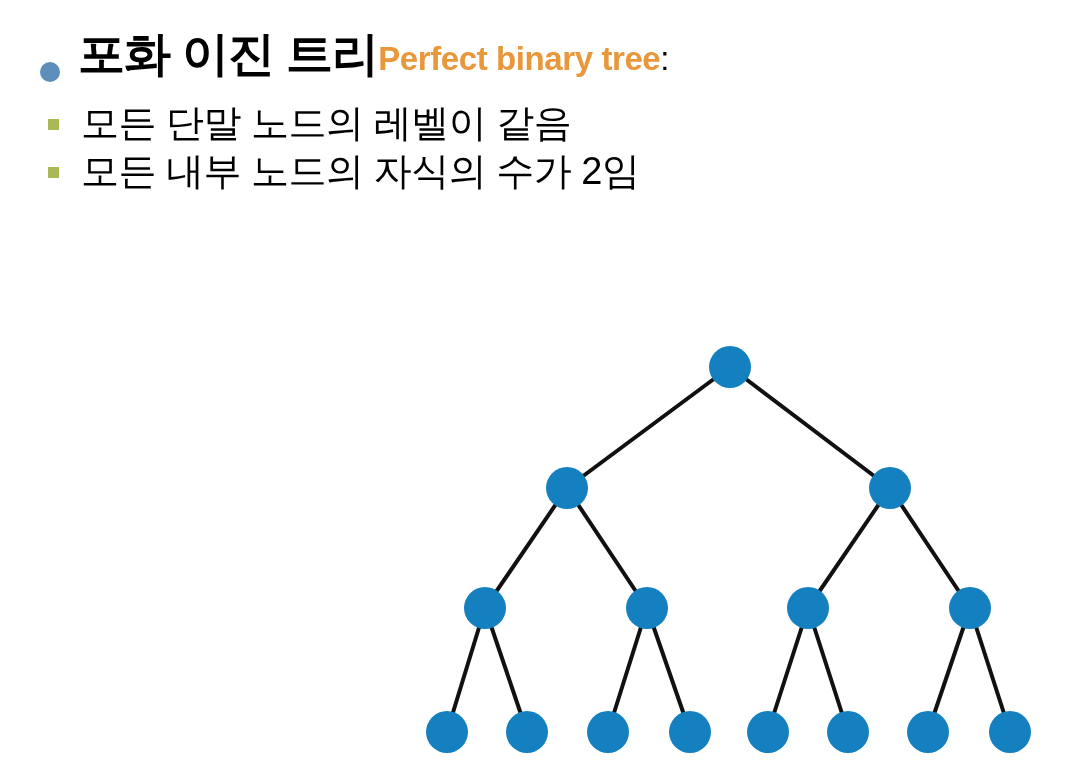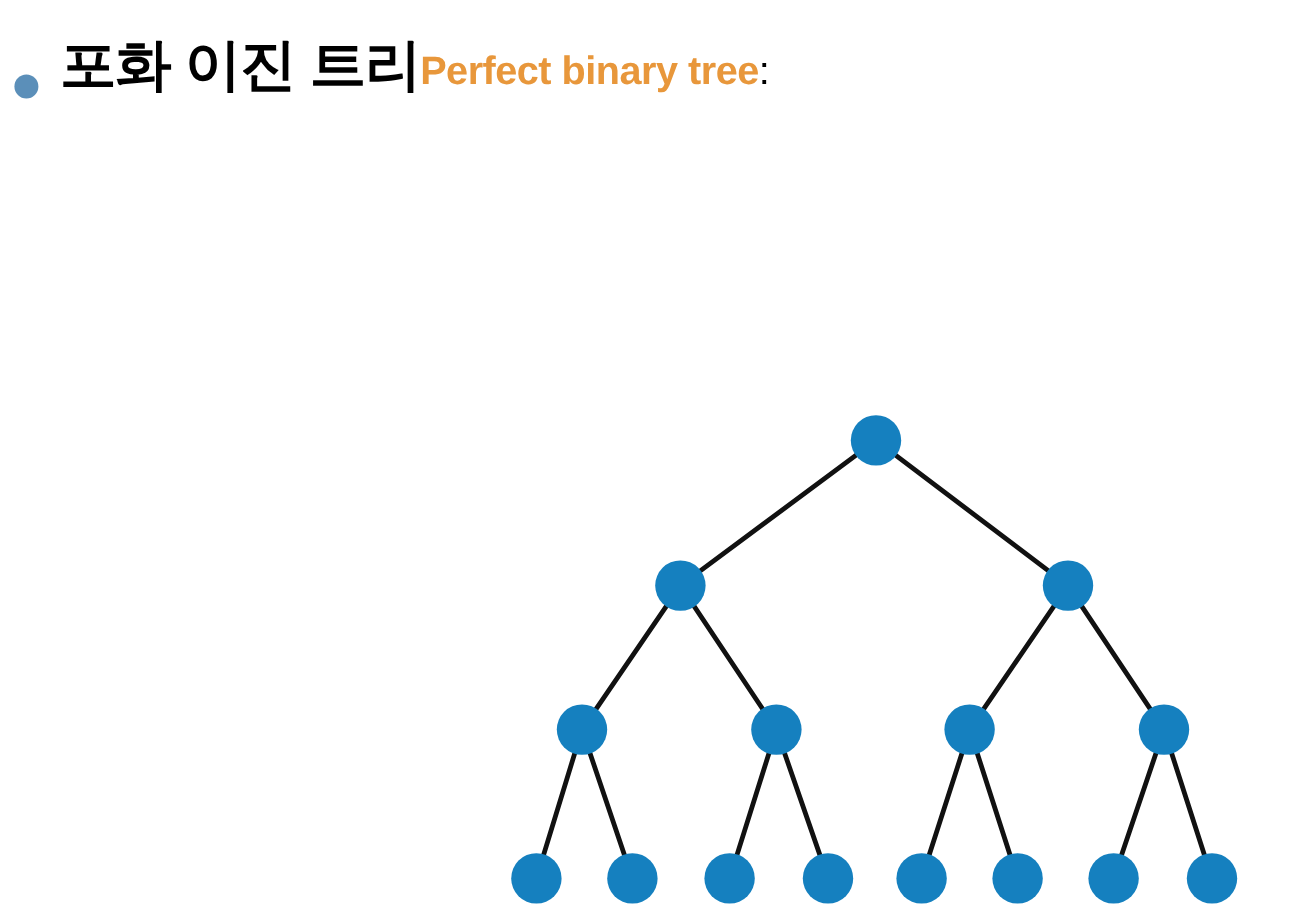--- a/index.html
+++ b/index.html
@@ -24,20 +24,21 @@
   }
 
   
   .bullet-row {
     position: absolute;
     left: 0;
     top: 30px;
     width: 924px;
     display: flex;
     align-items: flex-start;
+    padding-left: 28px;
   }
   .main-bullet-dot {
     width: 20px;
     height: 20px;
     border-radius: 50%;
     background: #5B8FB9;
     margin-left: 12px;
     margin-top: 32px;
     flex: 0 0 auto;
   }
@@ -123,20 +124,30 @@
 
 <div id="slide">
 
   <div class="bullet-row">
     <span class="main-bullet-dot"></span>
     <div class="title-text">
       <span class="title-ko">포화 이진 트리</span><span class="title-en">Perfect binary tree</span><span class="title-colon">:</span>
     </div>
   </div>
 
+  <div class="sub-list">
+    <div class="sub-row">
+      <span class="sub-bullet-square"></span>
+      <span class="sub-text">모든 단말 노드의 레벨이 같음</span>
+    </div>
+    <div class="sub-row">
+      <span class="sub-bullet-square"></span>
+      <span class="sub-text">모든 내부 노드의 자식의 수가 2임</span>
+    </div>
+  </div>
 
   <div id="tree-figure">
     <svg id="tree-svg" viewBox="0 0 660 430" xmlns="http://www.w3.org/2000/svg">
       <g id="tree-edges">
           <line x1="330" y1="37" x2="167" y2="158" class="tree-edge" stroke="#111111"></line>
           <line x1="330" y1="37" x2="490" y2="158" class="tree-edge" stroke="#111111"></line>
           <line x1="167" y1="158" x2="85" y2="278" class="tree-edge" stroke="#111111"></line>
           <line x1="167" y1="158" x2="247" y2="278" class="tree-edge" stroke="#111111"></line>
           <line x1="490" y1="158" x2="408" y2="278" class="tree-edge" stroke="#111111"></line>
           <line x1="490" y1="158" x2="570" y2="278" class="tree-edge" stroke="#111111"></line>

